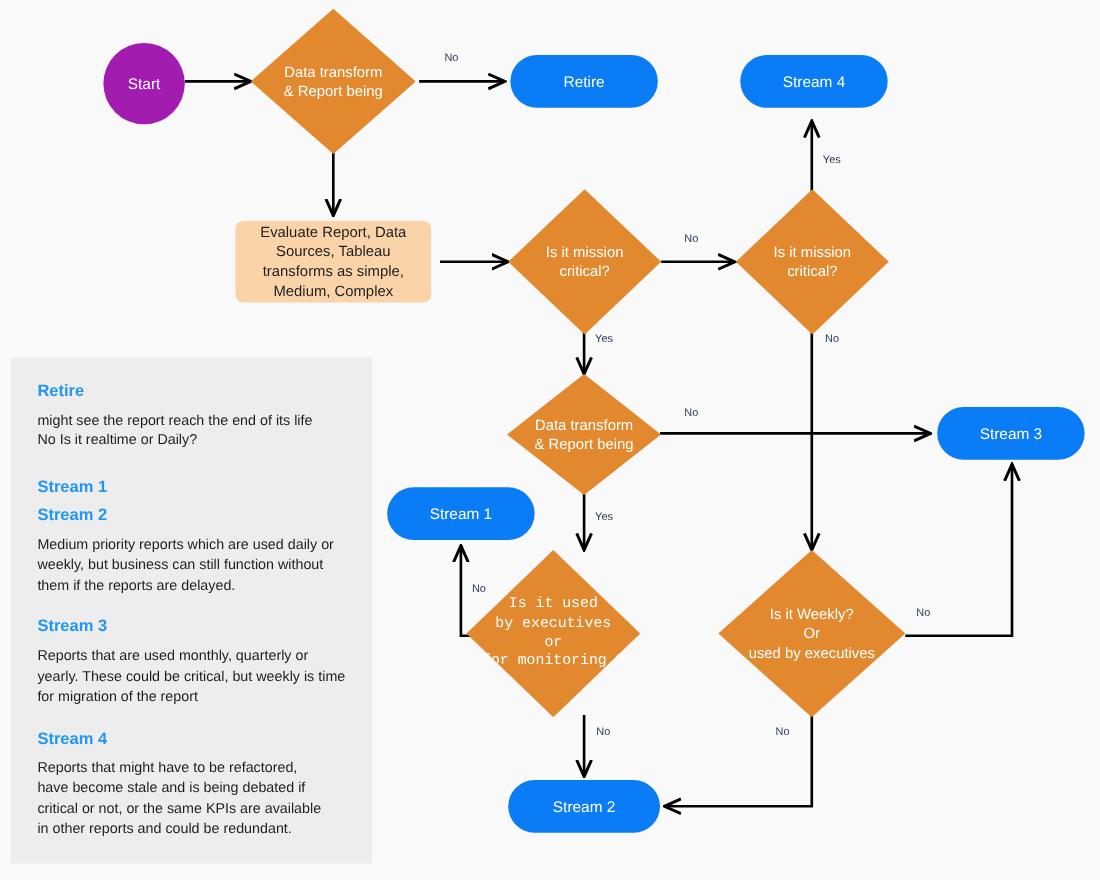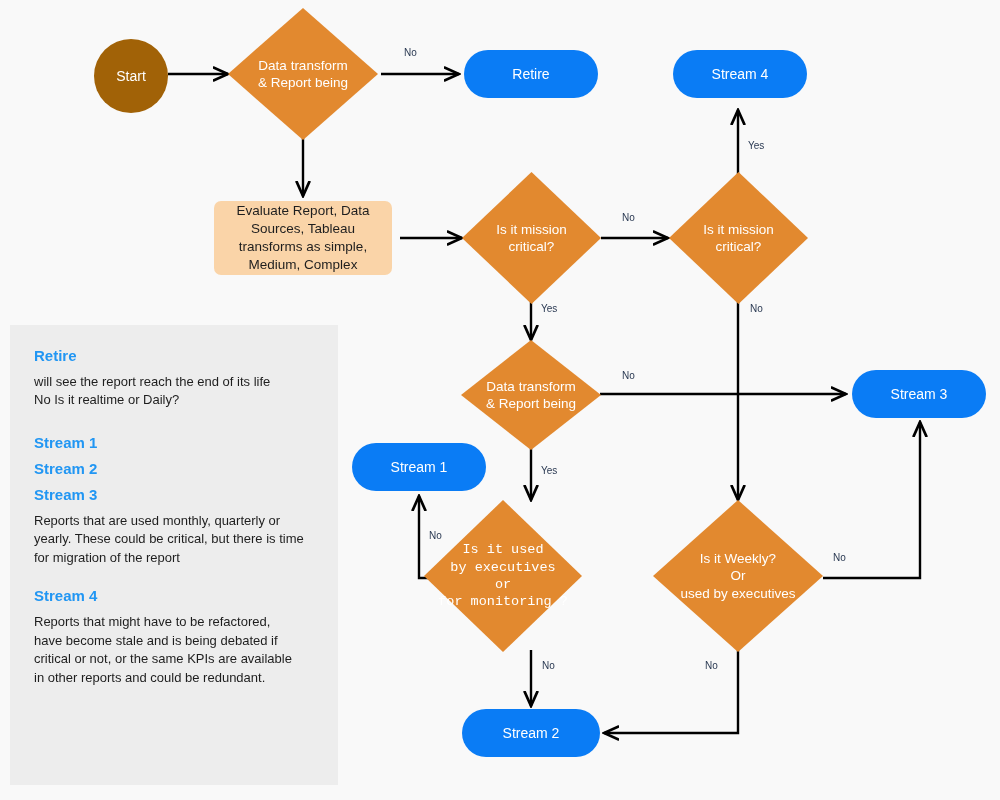--- a/index.html
+++ b/index.html
@@ -8,21 +8,21 @@
     background:#f9f9f9;
     font-family:"Liberation Sans", sans-serif;
     position:relative;overflow:hidden;
   }
   #canvas{position:absolute;left:0;top:0;width:1000px;height:800px;}
   .node{position:absolute;box-sizing:border-box;display:flex;align-items:center;justify-content:center;text-align:center;}
 
   
   .start-node{
     width:74px;height:74px;border-radius:50%;
-    background:#a16207;color:#ffffff;font-size:14px;
+    background:#a21caf;color:#ffffff;font-size:14px;
   }
   
   .diamond{
     color:#ffffff;font-size:13.5px;line-height:1.28;
   }
   .diamond .dwrap{
     position:absolute;left:0;top:0;width:100%;height:100%;
     display:flex;align-items:center;justify-content:center;
     background:#e2892f;
     clip-path:polygon(50% 0%,100% 50%,50% 100%,0% 50%);
@@ -172,33 +172,36 @@
 <div class="elabel" style="left:750px;top:303px;">No</div>
 <div class="elabel" style="left:541px;top:465px;">Yes</div>
 <div class="elabel" style="left:429px;top:530px;">No</div>
 <div class="elabel" style="left:833px;top:552px;">No</div>
 <div class="elabel" style="left:542px;top:660px;">No</div>
 <div class="elabel" style="left:705px;top:660px;">No</div>
 
 <div id="legend">
   <div class="lg-block">
     <p class="lg-title">Retire</p>
-    <p class="lg-body">will see the report reach the end of its life
+    <p class="lg-body">might see the report reach the end of its life
 No Is it realtime or Daily?</p>
   </div>
   <div class="lg-block">
     <p class="lg-title">Stream 1</p>
   </div>
   <div class="lg-block">
     <p class="lg-title">Stream 2</p>
+    <p class="lg-body">Medium priority reports which are used daily or
+weekly, but business can still function without
+them if the reports are delayed.</p>
   </div>
   <div class="lg-block">
     <p class="lg-title">Stream 3</p>
     <p class="lg-body">Reports that are used monthly, quarterly or
-yearly. These could be critical, but there is time
+yearly. These could be critical, but weekly is time
 for migration of the report</p>
   </div>
   <div class="lg-block">
     <p class="lg-title">Stream 4</p>
     <p class="lg-body">Reports that might have to be refactored,
 have become stale and is being debated if
 critical or not, or the same KPIs are available
 in other reports and could be redundant.</p>
   </div>
 </div>

